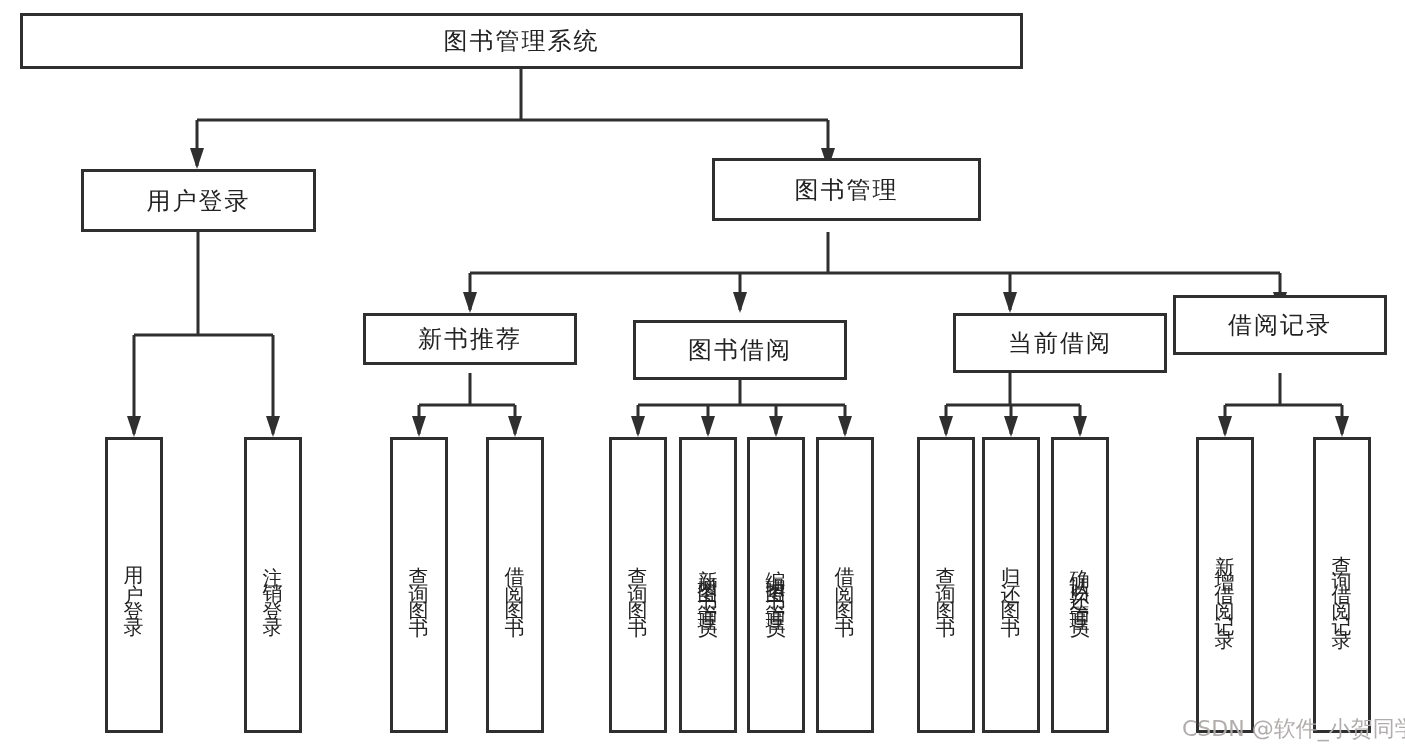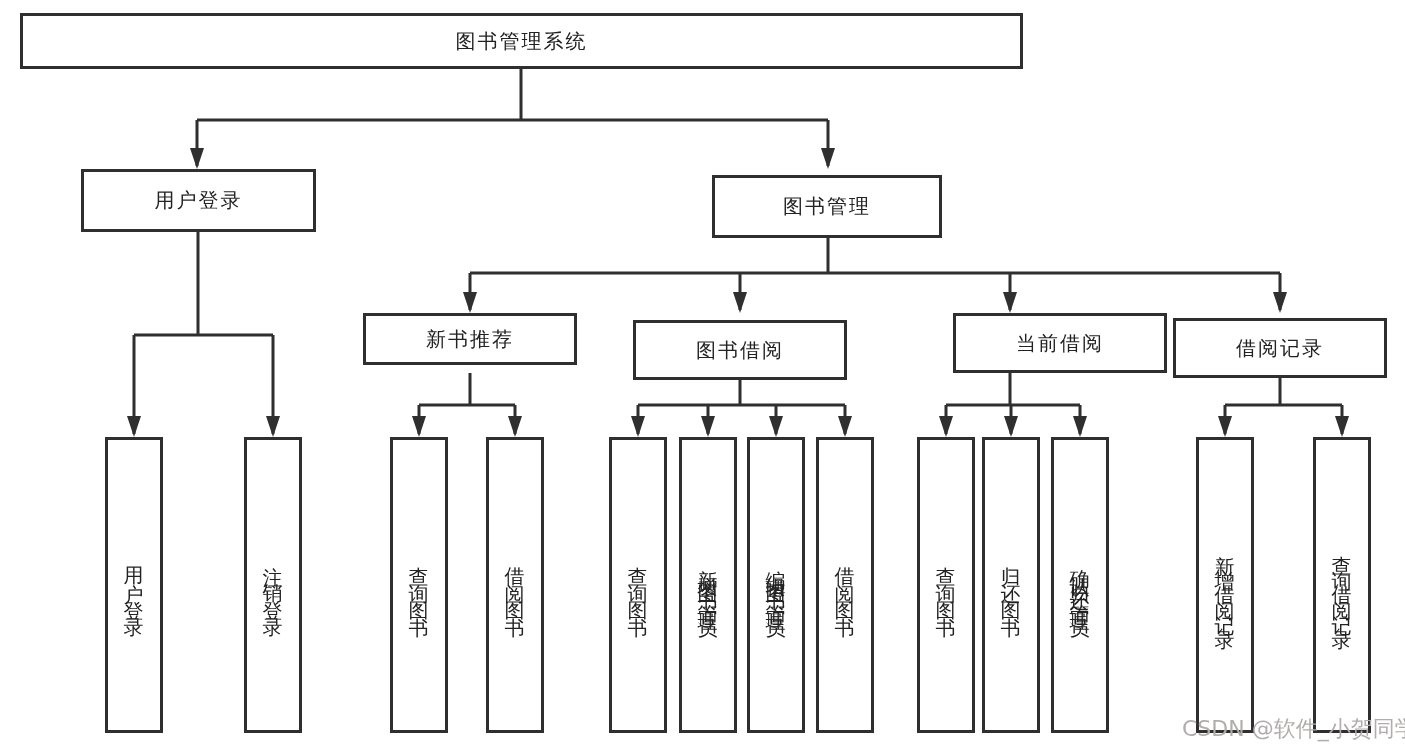--- a/index.html
+++ b/index.html
@@ -16,21 +16,21 @@
     position:absolute;
     box-sizing:border-box;
     background:#ffffff;
     border:3px solid #2f2f2f;
     display:flex;
     align-items:center;
     justify-content:center;
     z-index:2;
   }
   .box.h span{
-    font-size:20px;
+    font-size:24px;
     letter-spacing:2px;
     white-space:nowrap;
   }
   .box.v{top:437px;width:58px;height:296px;}
   .box.v span{
     writing-mode:vertical-rl;
     font-size:20px;
     line-height:1;
     white-space:nowrap;
   }
@@ -74,34 +74,34 @@
       M1218,416 L1232,416 L1225,437 Z  M1335,416 L1349,416 L1342,437 Z"></path>
   </svg>
 
   <div class="box h" style="left:20px;top:13px;width:1003px;height:56px">
     <span>图书管理系统</span>
   </div>
 
   <div class="box h" style="left:81px;top:169px;width:235px;height:63px">
     <span>用户登录</span>
   </div>
-  <div class="box h" style="left:712px;top:175px;width:230px;height:63px">
+  <div class="box h" style="left:712px;top:158px;width:269px;height:63px">
     <span>图书管理</span>
   </div>
 
   <div class="box h" style="left:363px;top:313px;width:214px;height:52px">
     <span>新书推荐</span>
   </div>
   <div class="box h" style="left:633px;top:320px;width:214px;height:60px">
     <span>图书借阅</span>
   </div>
   <div class="box h" style="left:953px;top:313px;width:214px;height:60px">
     <span>当前借阅</span>
   </div>
-  <div class="box h" style="left:1173px;top:318px;width:214px;height:60px">
+  <div class="box h" style="left:1173px;top:295px;width:214px;height:60px">
     <span>借阅记录</span>
   </div>
 
   <div class="box v ls4" style="left:105px">
     <span>用户登录</span>
   </div>
   <div class="box v ls4" style="left:244px">
     <span>注销登录</span>
   </div>
 

